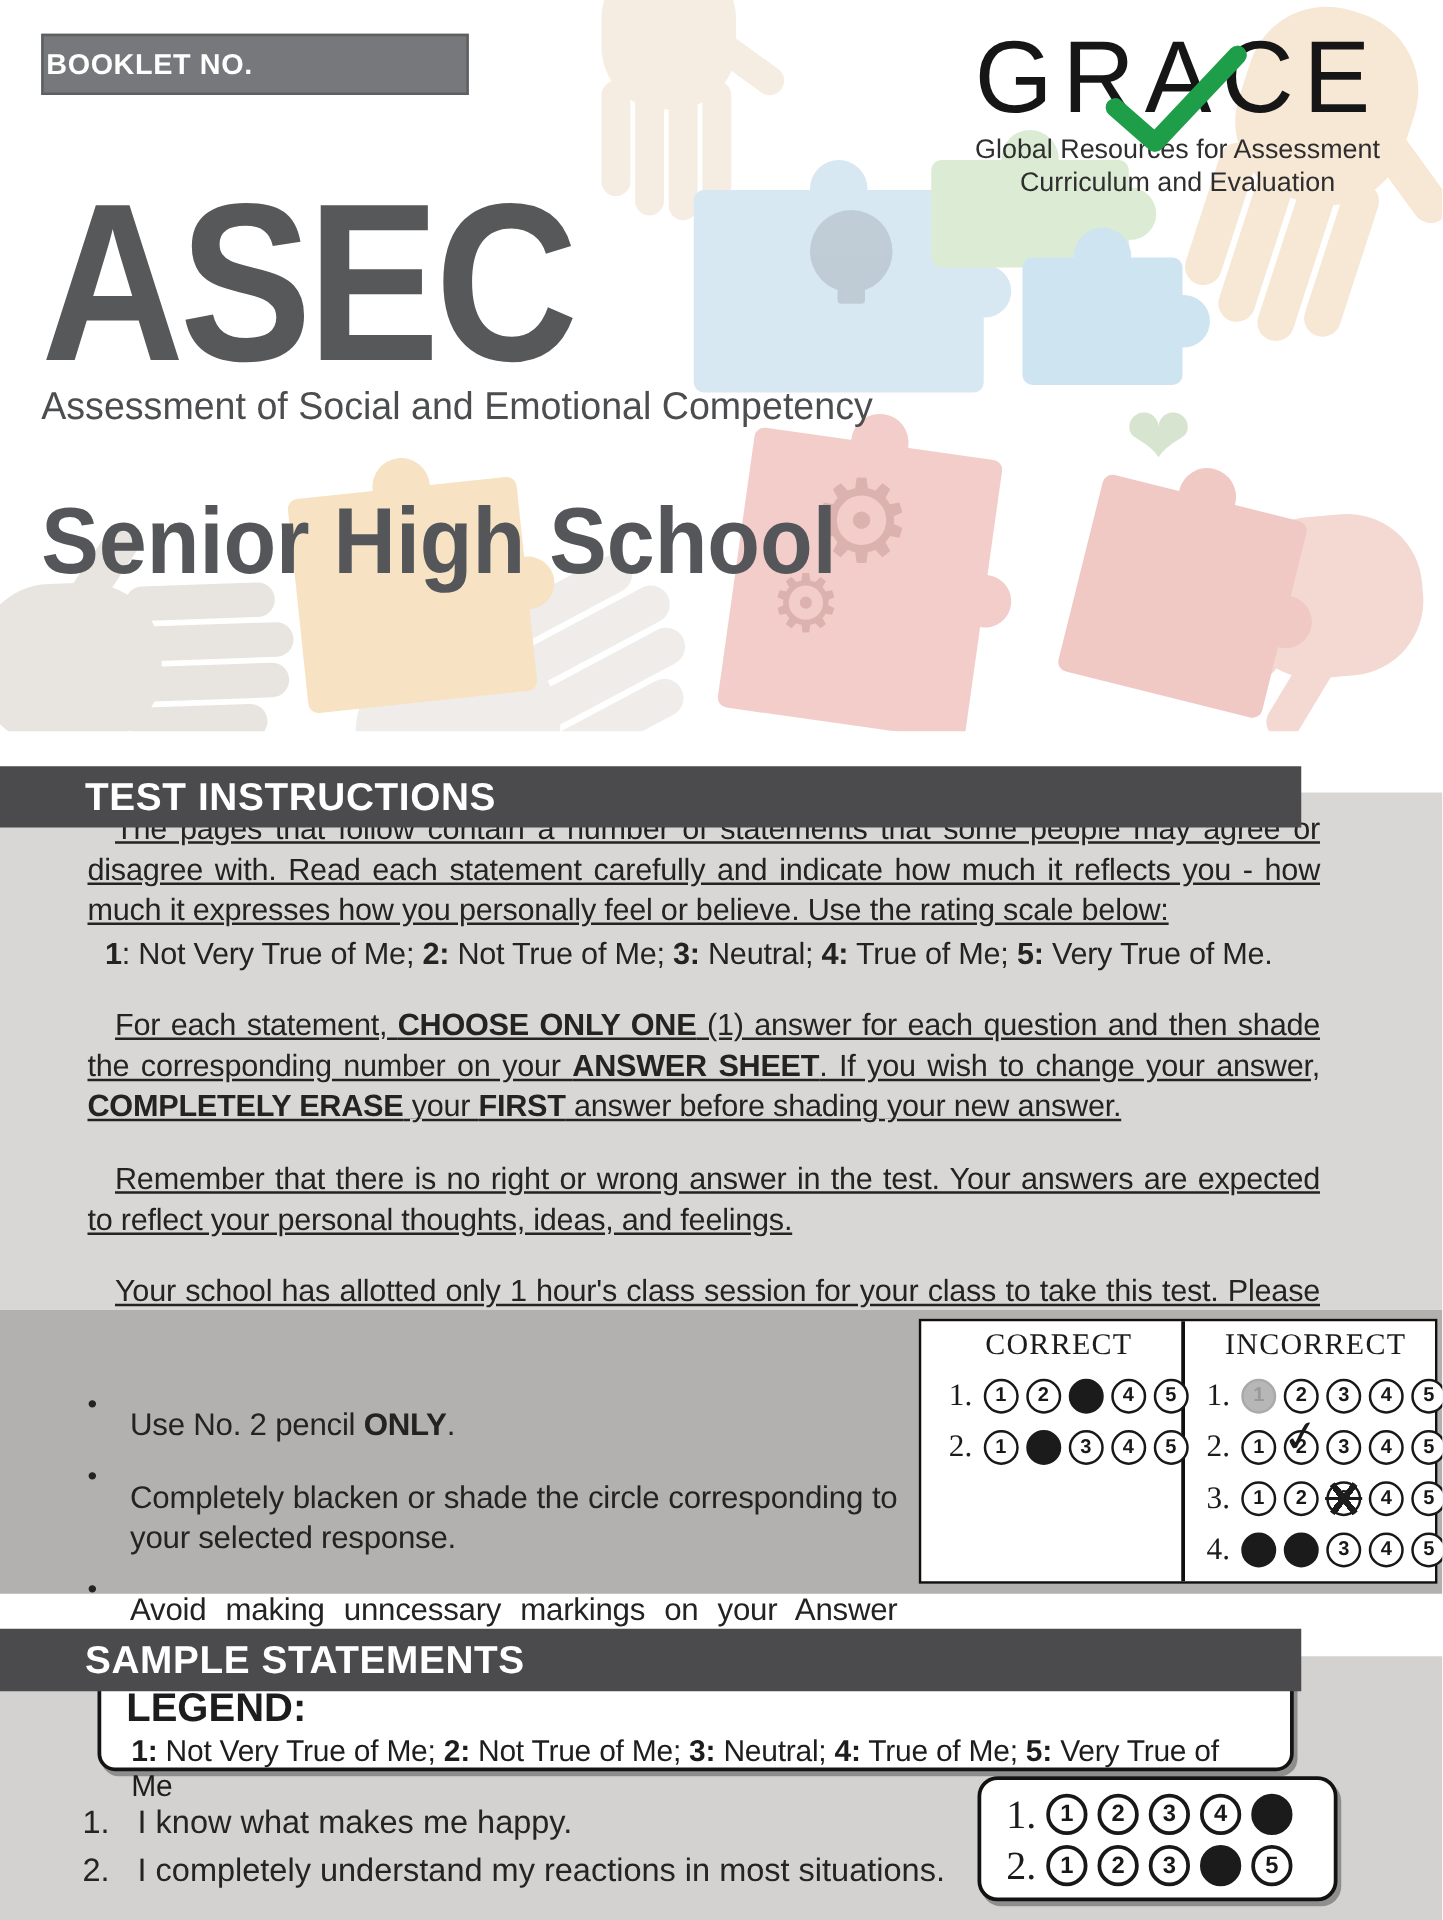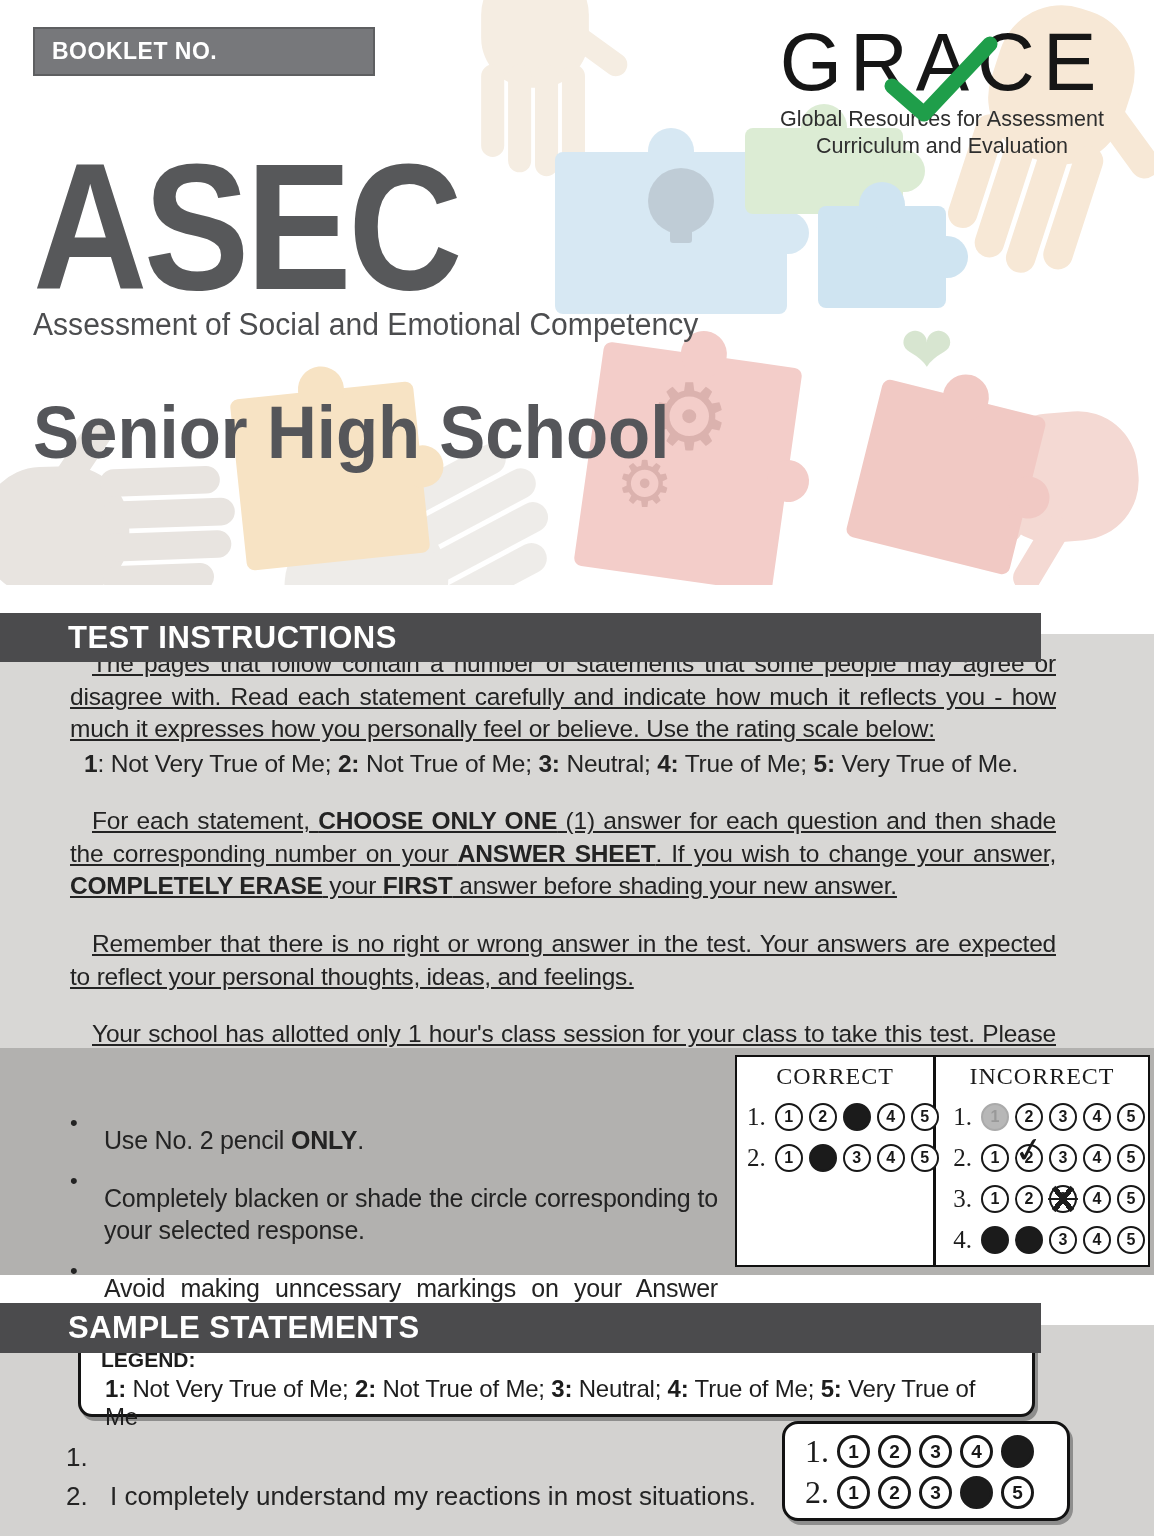--- a/index.html
+++ b/index.html
@@ -14,21 +14,21 @@
   .pz::before,.pz::after{content:'';position:absolute;border-radius:50%;background:inherit;}
   .pz::before{width:46px;height:46px;left:50%;top:-24px;transform:translateX(-50%);}
   .pz::after{width:42px;height:42px;right:-22px;top:50%;transform:translateY(-50%);}
   .bulb{position:absolute;width:66px;height:66px;border-radius:50%;background:#a9b2ba;opacity:.5;}
   .bulb::after{content:'';position:absolute;left:22px;top:60px;width:22px;height:15px;border-radius:3px;background:#a9b2ba;}
   .gear{position:absolute;font-family:"DejaVu Sans",sans-serif;color:#c99d99;opacity:.55;line-height:1;}
   .heart{position:absolute;font-family:"DejaVu Sans",sans-serif;color:#d3e3cb;opacity:.9;line-height:1;}
 
   .booklet-box{position:absolute;left:33px;top:27px;width:338px;height:45px;background:#77787b;
     border:2px solid #5e5f61;z-index:2;display:flex;align-items:center;}
-  .booklet-box span{color:#fff;font-weight:bold;font-size:23px;letter-spacing:.5px;padding-left:17px;}
+  .booklet-box span{color:#fff;font-weight:bold;font-size:23px;letter-spacing:.5px;padding-left:2px;}
 
   .logo{position:absolute;left:772px;top:22px;width:340px;text-align:center;z-index:2;}
   .brand{position:relative;font-size:80px;line-height:1;color:#161616;letter-spacing:8px;font-weight:400;
     transform:scaleY(1.02);display:inline-block;}
   .brand-check{position:absolute;left:112px;top:14px;width:118px;height:88px;z-index:3;}
   .tagline{font-size:21.5px;color:#2e2e2e;line-height:1.25;margin-top:4px;}
 
   .masthead{position:absolute;left:33px;top:150px;z-index:2;}
   .acronym{font-size:180px;font-weight:700;color:#57585a;line-height:.86;letter-spacing:-4px;
     transform:scaleX(.88);transform-origin:left;}
@@ -54,21 +54,21 @@
   
   .marking{position:absolute;left:0;top:1048px;width:1154px;height:227px;background:#b2b1af;z-index:1;}
   .m-title{position:absolute;left:66px;top:12px;font-size:33px;font-weight:bold;color:#262626;letter-spacing:0;}
   .m-list{position:absolute;left:70px;top:60px;width:648px;list-style:none;margin:0;padding:0;
     font-size:25px;color:#232323;letter-spacing:-.2px;}
   .m-list li{display:flex;margin-bottom:9px;line-height:1.3;}
   .m-dot{width:34px;flex:0 0 34px;font-size:22px;line-height:1.4;}
   .m-text{flex:1;text-align:justify;margin-top:16px;}
 
   .examples-box{position:absolute;left:735px;top:7px;width:415px;height:212px;background:#fff;
-    border:2.5px solid #101010;box-sizing:border-box;display:flex;}
+    border:2.5px solid #101010;box-sizing:border-box;display:flex;padding-left:12px;}
   .ex-col{box-sizing:border-box;padding-top:6px;}
   .ex-col.left{width:199px;border-right:3px solid #101010;}
   .ex-col.right{flex:1;}
   .ex-title{text-align:center;font-family:"Liberation Serif","DejaVu Serif",serif;font-size:24px;
     letter-spacing:1px;color:#1c1c1c;}
   .brow{display:flex;align-items:center;gap:6px;padding-left:10px;margin-top:13px;}
   .blab{font-family:"Liberation Serif","DejaVu Serif",serif;font-size:25px;color:#1c1c1c;width:26px;text-align:right;margin-right:3px;}
   .bub{position:relative;box-sizing:border-box;width:28px;height:28px;border:2.5px solid #181818;border-radius:50%;
     background:#fff;color:#181818;font-weight:bold;font-size:16px;display:inline-flex;align-items:center;justify-content:center;flex:0 0 auto;}
   .bub.s-filled{background:#1b1b1b;border-color:#1b1b1b;color:transparent;}
@@ -77,21 +77,21 @@
     color:#1a1a1a;transform:rotate(-8deg);line-height:1;}
   .bub.s-scrib::after{content:'';position:absolute;inset:-3px;border-radius:50%;
     background:linear-gradient(52deg,transparent 44%,#1c1c1c 44% 56%,transparent 56%),
                linear-gradient(-52deg,transparent 44%,#1c1c1c 44% 56%,transparent 56%),
                linear-gradient(0deg,transparent 46%,#1c1c1c 46% 54%,transparent 54%);}
 
   
   .sample-body{position:absolute;left:0;top:1325px;width:1154px;height:211px;background:#d3d2d0;z-index:1;}
   .legend-box{position:absolute;left:78px;top:8px;width:957px;height:84px;background:#fff;border:3px solid #141414;
     border-radius:14px;box-sizing:border-box;padding:12px 20px;box-shadow:3px 4px 0 rgba(40,40,40,.4);}
-  .legend-title{font-size:21px;font-weight:bold;color:#1d1d1d;}
+  .legend-title{font-size:32px;font-weight:bold;color:#1d1d1d;}
   .legend-line{font-size:24px;color:#1d1d1d;margin-top:3px;padding-left:4px;letter-spacing:-.2px;}
   .statements{position:absolute;left:66px;top:116px;font-size:26px;color:#242424;}
   .stmt{display:flex;margin-bottom:6px;line-height:1.25;}
   .stmt .num{width:44px;flex:0 0 44px;}
   .answer-box{position:absolute;left:782px;top:96px;width:288px;height:100px;background:#fff;border:3px solid #121212;
     border-radius:16px;box-sizing:border-box;padding:5px 0 0 2px;box-shadow:3px 4px 0 rgba(40,40,40,.4);}
   .answer-box .brow{margin-top:4px;gap:8px;padding-left:8px;}
   .answer-box .blab{font-size:32px;width:34px;margin-right:0;}
   .answer-box .bub{width:33px;height:33px;border-width:3px;font-size:19px;}
 </style>
@@ -266,20 +266,21 @@
 
   <div class="sample-body">
     <div class="legend-box">
       <div class="legend-title">LEGEND:</div>
       <div class="legend-line"><span class="b">1:</span><span> Not Very True of Me; </span><span class="b">2:</span><span> Not True of Me; </span><span class="b">3:</span><span> Neutral; </span><span class="b">4:</span><span> True of Me; </span><span class="b">5:</span><span> Very True of Me</span></div>
     </div>
 
     <div class="statements">
       <div class="stmt">
         <span class="num">1.</span>
+        <span>I know what makes me happy.</span>
       </div>
       <div class="stmt">
         <span class="num">2.</span>
         <span>I completely understand my reactions in most situations.</span>
       </div>
     </div>
 
     <div class="answer-box">
       <div>
           <div class="brow">

